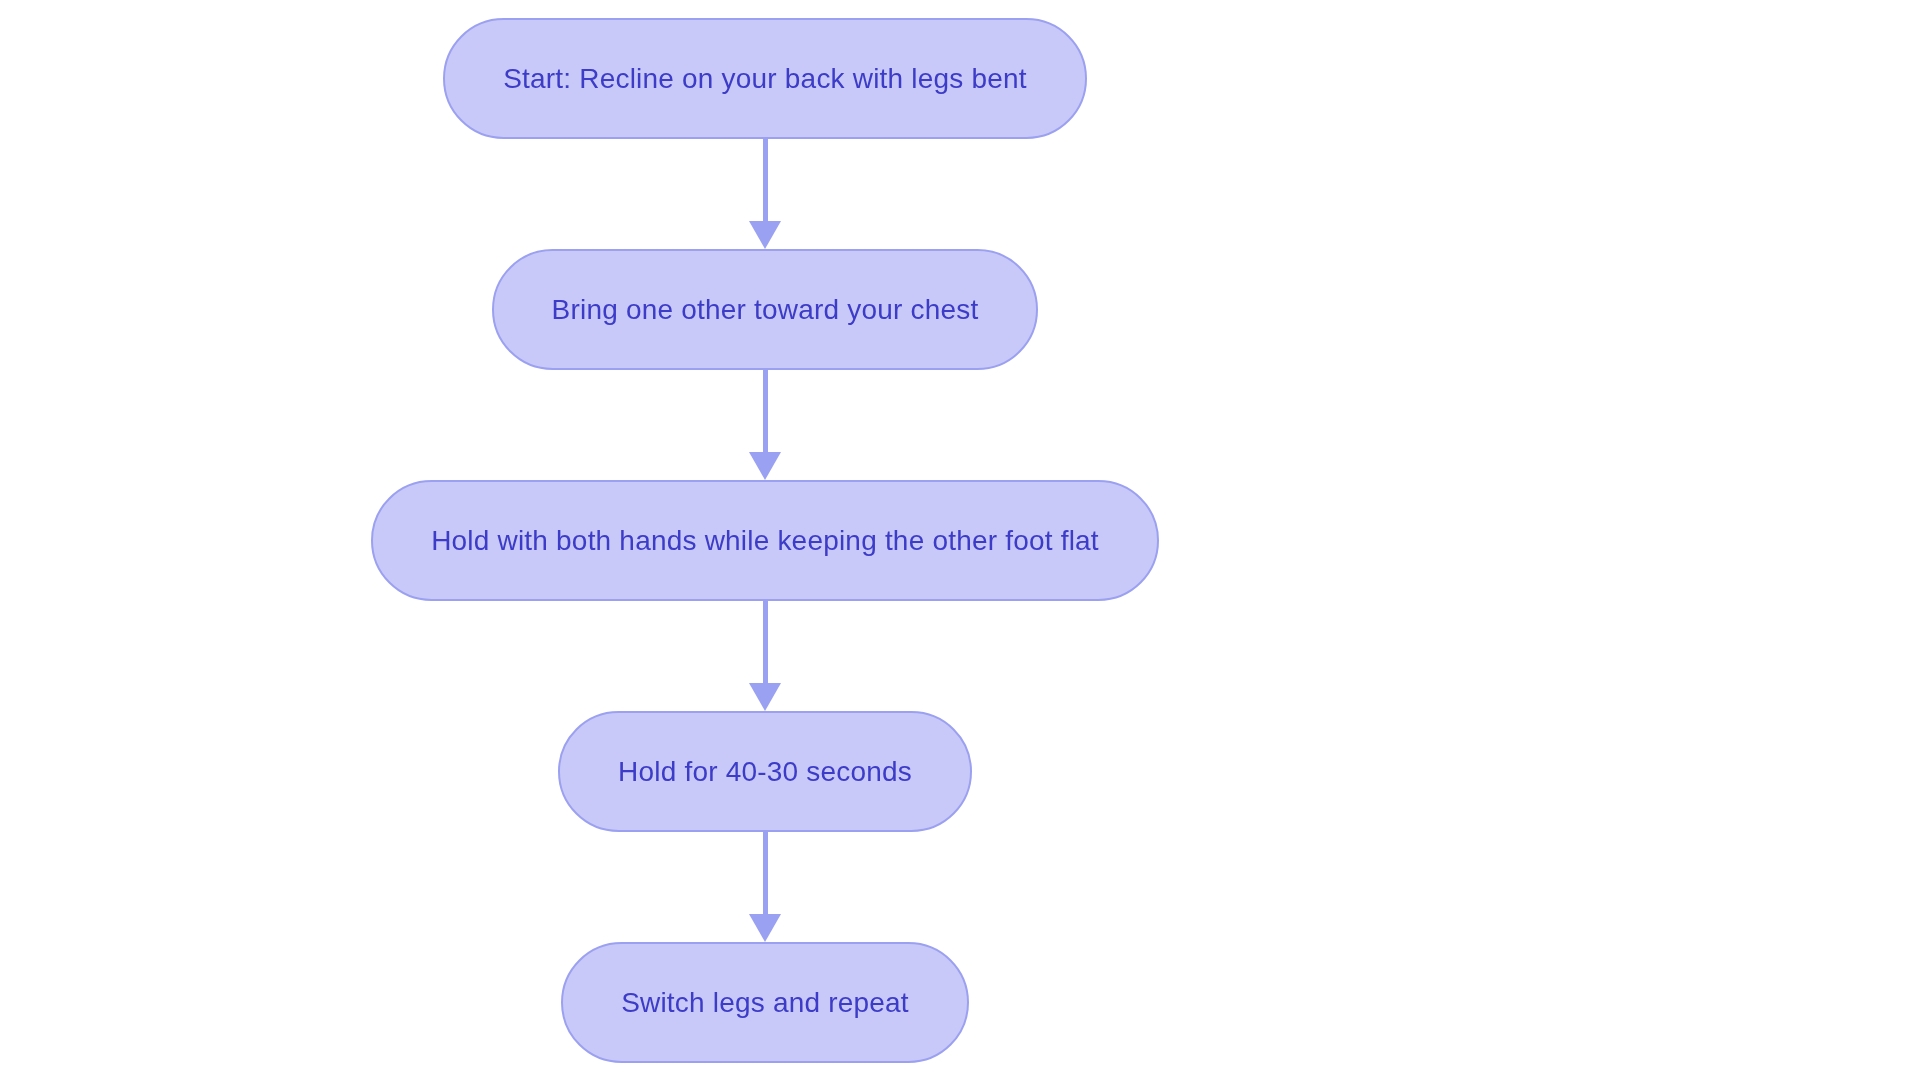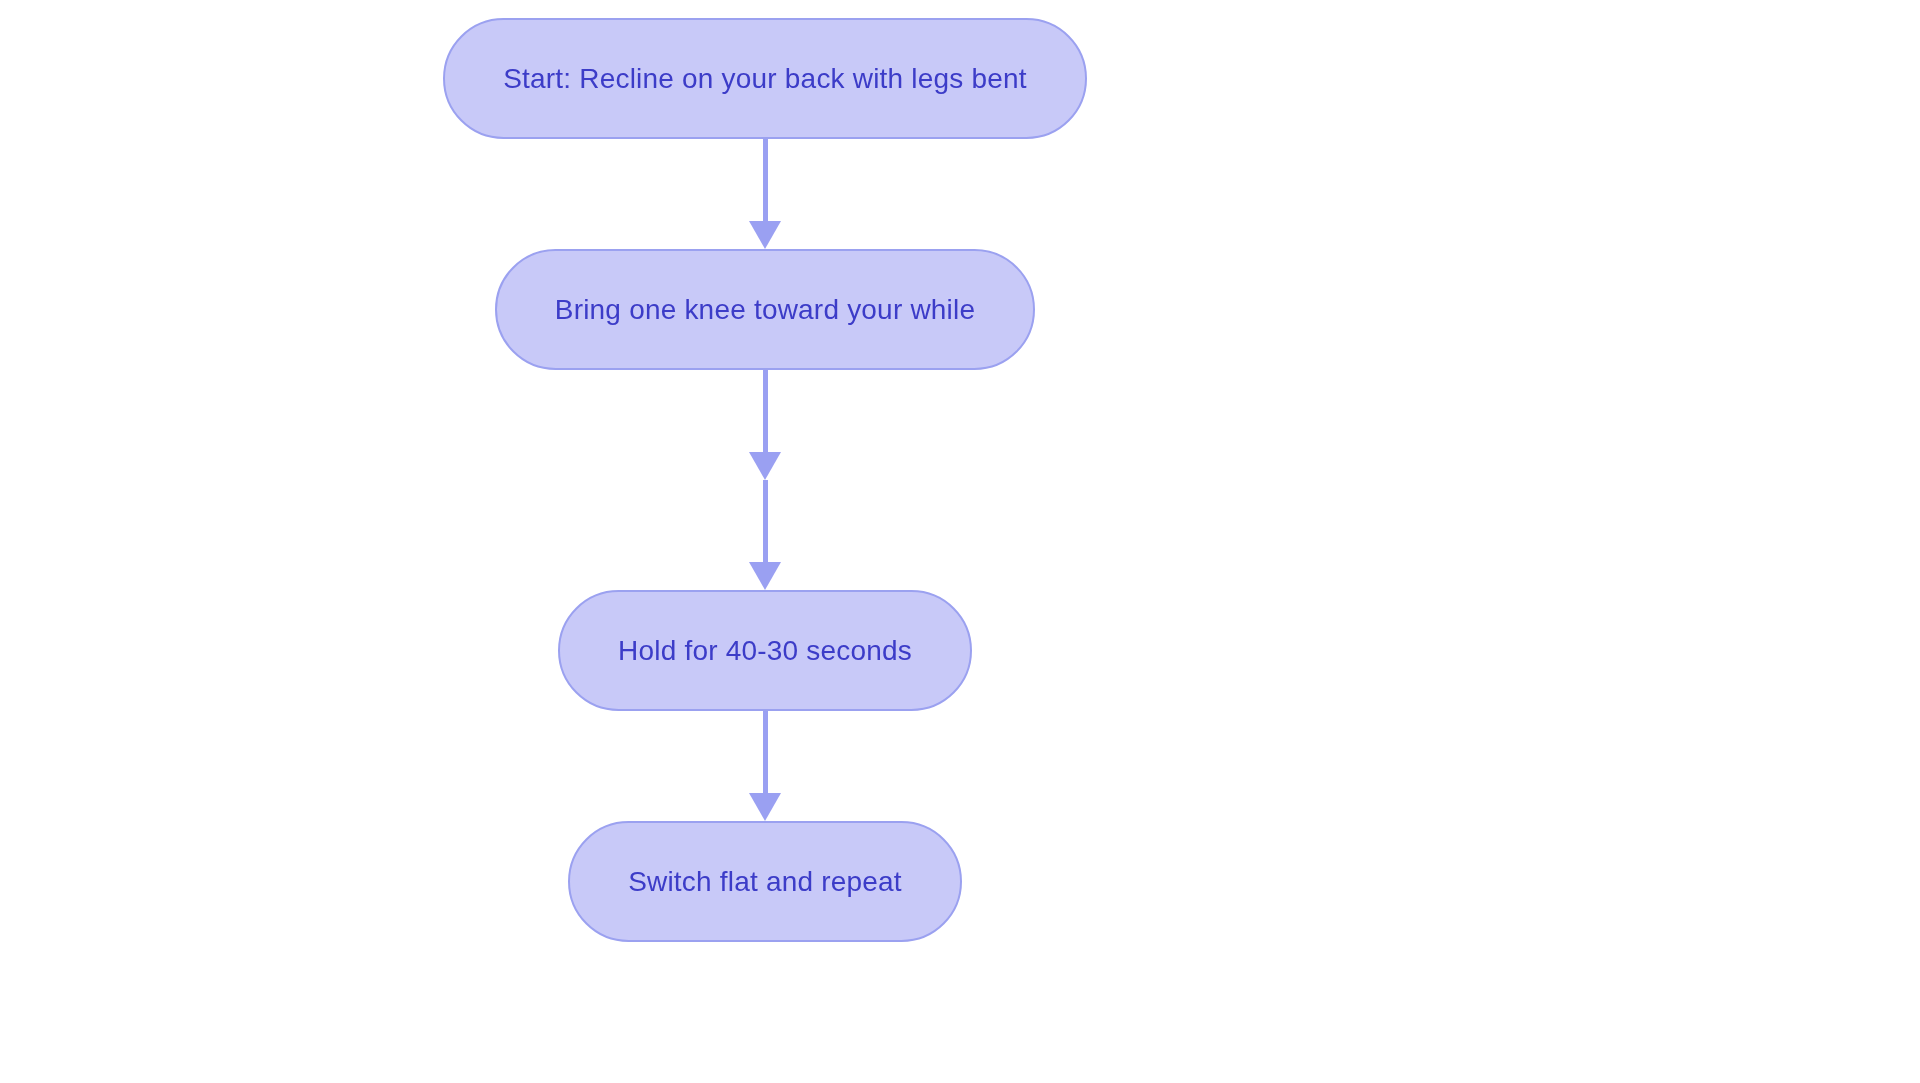--- a/index.html
+++ b/index.html
@@ -69,41 +69,44 @@
     <div class="node">
       <span>Start: Recline on your back with legs bent</span>
     </div>
 
     <div class="arrow">
       <div class="shaft"></div>
       <div class="head"></div>
     </div>
 
     <div class="node">
-      <span>Bring one knee toward your while</span>
+      <span>Bring one other toward your chest</span>
     </div>
 
     <div class="arrow">
       <div class="shaft"></div>
       <div class="head"></div>
     </div>
 
+    <div class="node">
+      <span>Hold with both hands while keeping the other foot flat</span>
+    </div>
 
     <div class="arrow">
       <div class="shaft"></div>
       <div class="head"></div>
     </div>
 
     <div class="node">
       <span>Hold for 40-30 seconds</span>
     </div>
 
     <div class="arrow">
       <div class="shaft"></div>
       <div class="head"></div>
     </div>
 
     <div class="node">
-      <span>Switch flat and repeat</span>
+      <span>Switch legs and repeat</span>
     </div>
 
   </div>
 </div>
 
 </body></html>

